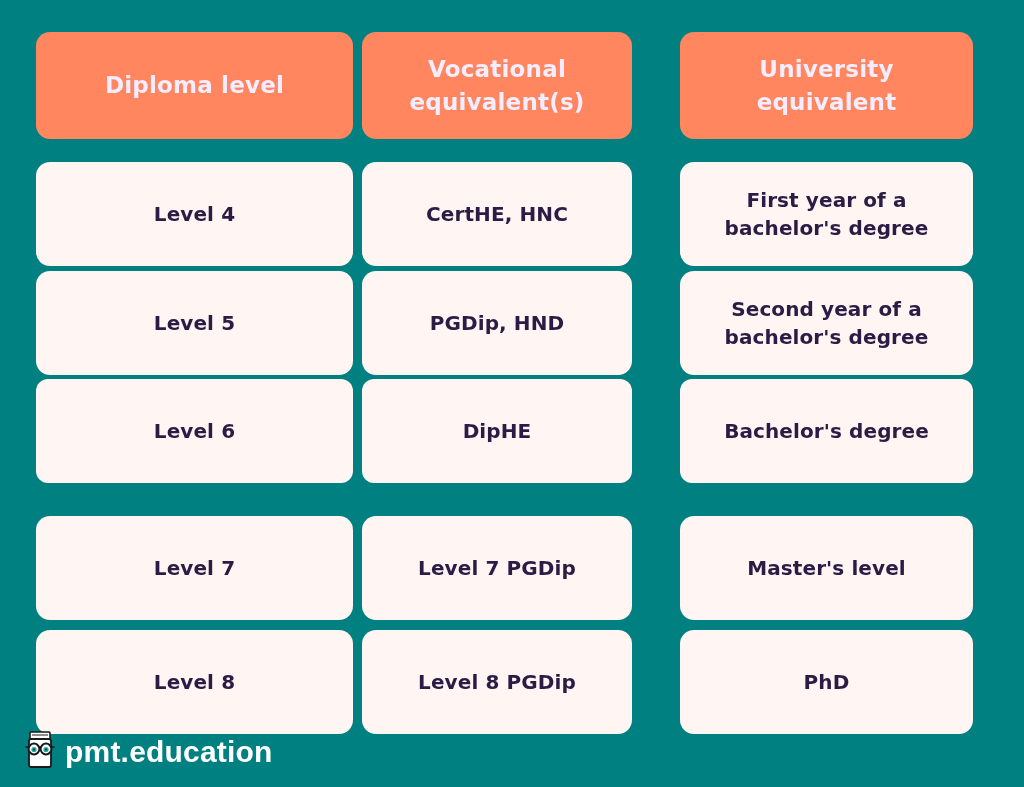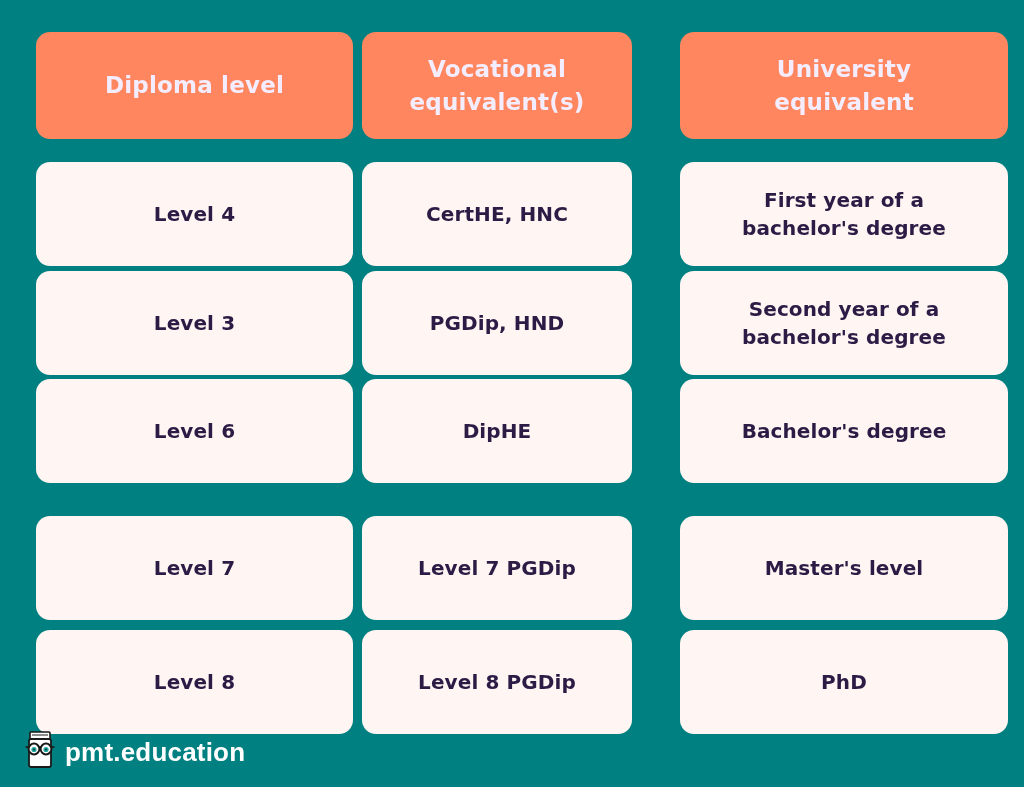--- a/index.html
+++ b/index.html
@@ -29,36 +29,36 @@
   .body-cell {
     height: 104px;
     background: #fff5f2;
     color: #2b1b45;
     font-size: 20px;
     line-height: 28px;
     letter-spacing: 0.1px;
   }
   .c0 { left: 36px; width: 317px; }
   .c1 { left: 362px; width: 270px; }
-  .c2 { left: 680px; width: 328px; }
+  .c2 { left: 680px; width: 293px; }
   .r0 { top: 162px; }
   .r1 { top: 271px; }
-  .r2 { top: 379px; }
+  .r2 { top: 379px; border-radius: 12px; }
   .r3 { top: 516px; }
   .r4 { top: 630px; }
   .txt { white-space: pre-line; padding: 0 12px; }
   .footer {
     position: absolute; left: 25px; top: 730px;
     display: flex; align-items: center; gap: 10px;
   }
   .brand {
     color: #ffffff;
     font-family: "Liberation Sans", sans-serif;
     font-weight: bold;
-    font-size: 26px;
+    font-size: 30px;
     letter-spacing: 0.2px;
   }
 </style>
 </head>
 <body>
 
 <div class="cell head c0">
   <span class="txt">Diploma level</span>
 </div>
 <div class="cell head c1">
@@ -75,21 +75,21 @@
   </div>
 <div class="cell body-cell c1 r0">
     <span class="txt">CertHE, HNC</span>
   </div>
 <div class="cell body-cell c2 r0">
     <span class="txt">First year of a
 bachelor's degree</span>
   </div>
 
 <div class="cell body-cell c0 r1">
-    <span class="txt">Level 3</span>
+    <span class="txt">Level 5</span>
   </div>
 <div class="cell body-cell c1 r1">
     <span class="txt">PGDip, HND</span>
   </div>
 <div class="cell body-cell c2 r1">
     <span class="txt">Second year of a
 bachelor's degree</span>
   </div>
 
 <div class="cell body-cell c0 r2">

